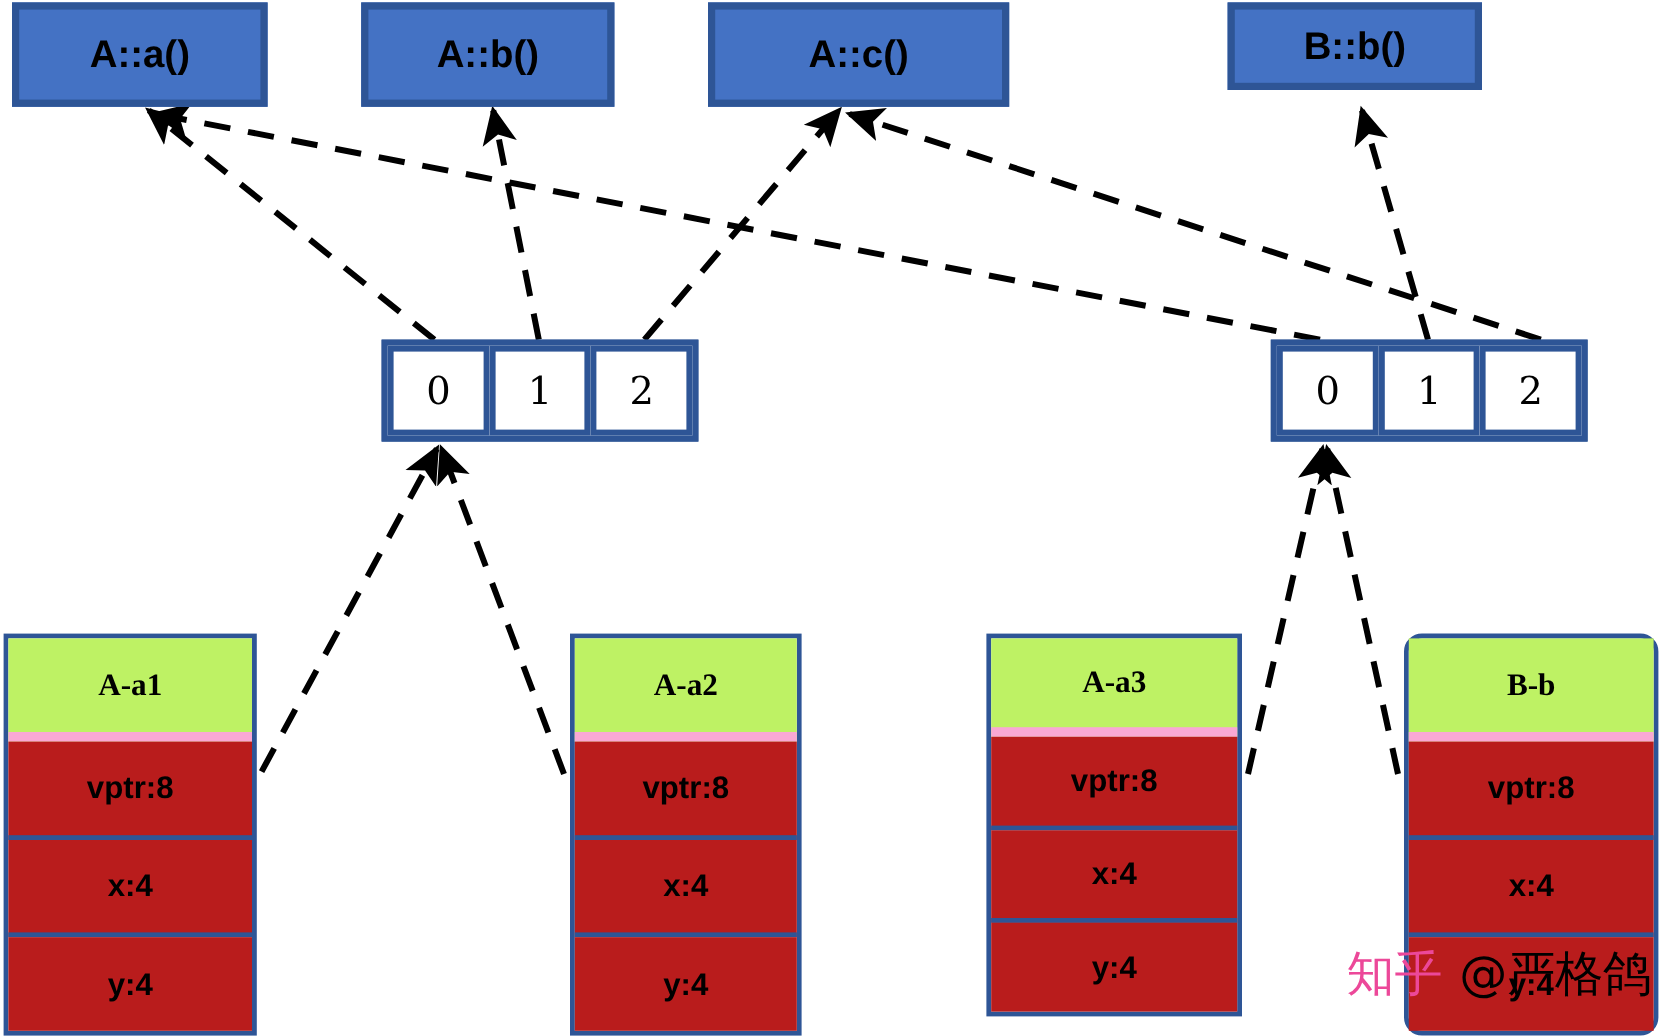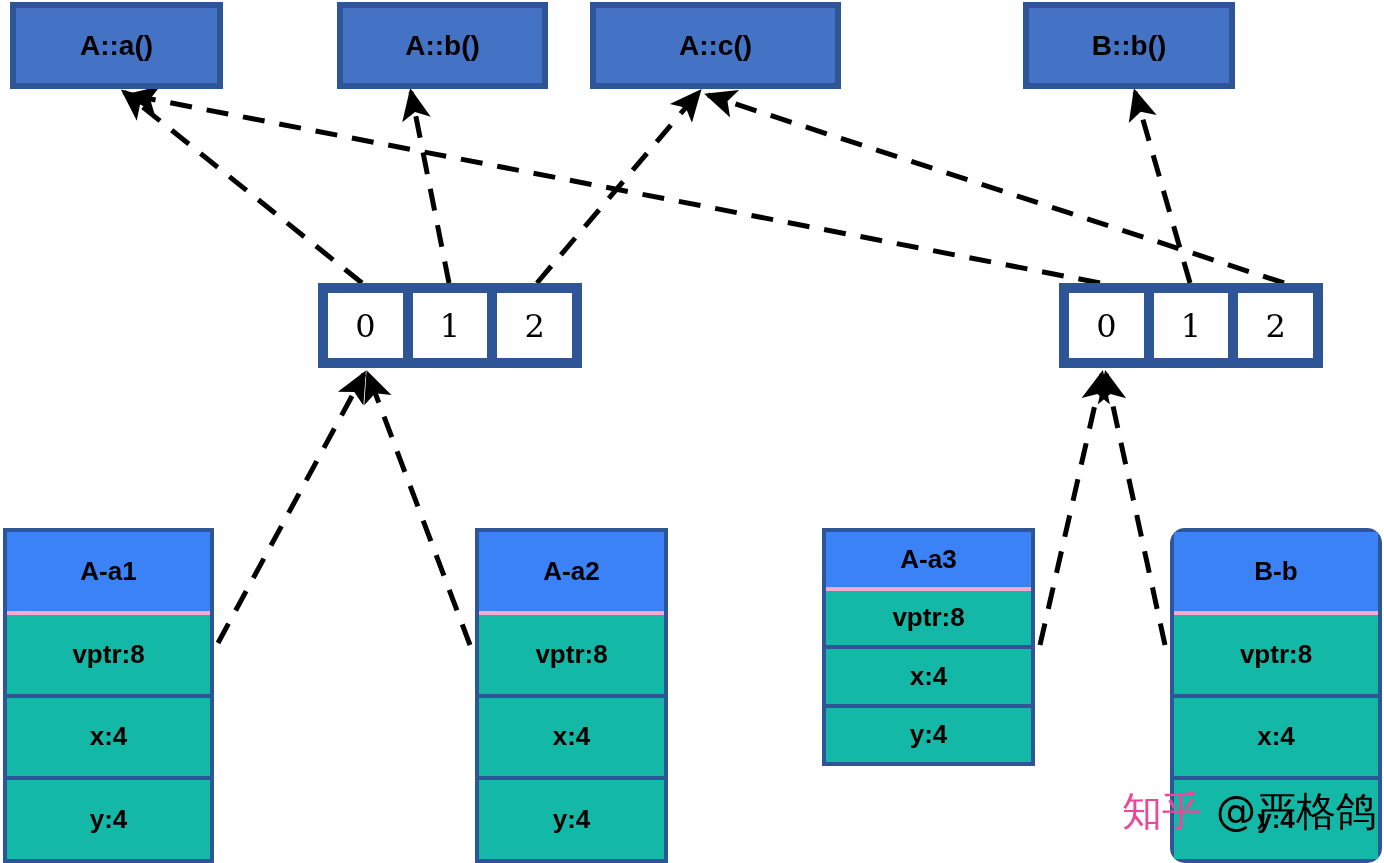--- a/index.html
+++ b/index.html
@@ -25,21 +25,21 @@
   .fn-box {
     position: absolute;
     box-sizing: border-box;
     background: #4472C4;
     border: 6px solid #2E5596;
     display: flex;
     align-items: center;
     justify-content: center;
   }
   .fn-box .fn-label {
-    font-size: 28px;
+    font-size: 32px;
     font-weight: bold;
     color: #000000;
     letter-spacing: 0px;
     white-space: nowrap;
   }
 
   
   .vtable {
     position: absolute;
     box-sizing: border-box;
@@ -72,26 +72,27 @@
   .obj-row {
     box-sizing: border-box;
     flex: 1 1 0;
     display: flex;
     align-items: center;
     justify-content: center;
     border-bottom: 4px solid #2E5596;
     font-size: 26px;
     font-weight: bold;
     color: #000000;
-    background: #14b8a6;
+    background: #b91c1c;
   }
   .obj-row:last-child { border-bottom: none; }
   .obj-row.header {
-    background: #3b82f6;
-    border-bottom: 4px solid #f9a8d4;
+    background: #bef264;
+    border-bottom: 8px solid #f9a8d4;
+    font-family: Liberation Serif, serif;
   }
 
   
   #watermark {
     position: absolute;
     right: 8px;
     bottom: 24px;
     display: flex;
     align-items: center;
     gap: 14px;
@@ -134,27 +135,27 @@
         <line x1="470" y1="645" x2="368" y2="374"></line>
         <line x1="1040" y1="645" x2="1102" y2="374"></line>
         <line x1="1165" y1="645" x2="1106" y2="374"></line>
       </g>
   </svg>
 
   <div id="fn-layer">
       <div class="fn-box" style="left: 10px; top: 2px; width: 213px; height: 87px;">
         <span class="fn-label">A::a()</span>
       </div>
-      <div class="fn-box" style="left: 301px; top: 2px; width: 211px; height: 87px; margin-left: 36px;">
+      <div class="fn-box" style="left: 301px; top: 2px; width: 211px; height: 87px;">
         <span class="fn-label">A::b()</span>
       </div>
       <div class="fn-box" style="left: 590px; top: 2px; width: 251px; height: 87px;">
         <span class="fn-label">A::c()</span>
       </div>
-      <div class="fn-box" style="left: 1023px; top: 2px; width: 212px; height: 87px;">
+      <div class="fn-box" style="left: 1023px; top: 2px; width: 212px; height: 73px;">
         <span class="fn-label">B::b()</span>
       </div>
     </div>
   <div id="vtable-layer">
       <div class="vtable" style="left: 318px; top: 283px; width: 264px; height: 85px;">
         <div class="vslot" style="width: 88px; height: 100%;">0</div>
         <div class="vslot" style="width: 88px; height: 100%;">1</div>
         <div class="vslot" style="width: 88px; height: 100%;">2</div>
       </div>
       <div class="vtable" style="left: 1059px; top: 283px; width: 264px; height: 85px;">
@@ -169,21 +170,21 @@
         <div class="obj-row">vptr:8</div>
         <div class="obj-row">x:4</div>
         <div class="obj-row">y:4</div>
       </div>
       <div class="obj-box" style="left: 475px; top: 528px; width: 193px; height: 335px;">
         <div class="obj-row header">A-a2</div>
         <div class="obj-row">vptr:8</div>
         <div class="obj-row">x:4</div>
         <div class="obj-row">y:4</div>
       </div>
-      <div class="obj-box" style="left: 822px; top: 528px; width: 213px; height: 238px;">
+      <div class="obj-box" style="left: 822px; top: 528px; width: 213px; height: 319px;">
         <div class="obj-row header">A-a3</div>
         <div class="obj-row">vptr:8</div>
         <div class="obj-row">x:4</div>
         <div class="obj-row">y:4</div>
       </div>
       <div class="obj-box" style="left: 1170px; top: 528px; width: 212px; height: 335px; border-radius: 15px;">
         <div class="obj-row header">B-b</div>
         <div class="obj-row">vptr:8</div>
         <div class="obj-row">x:4</div>
         <div class="obj-row">y:4</div>

